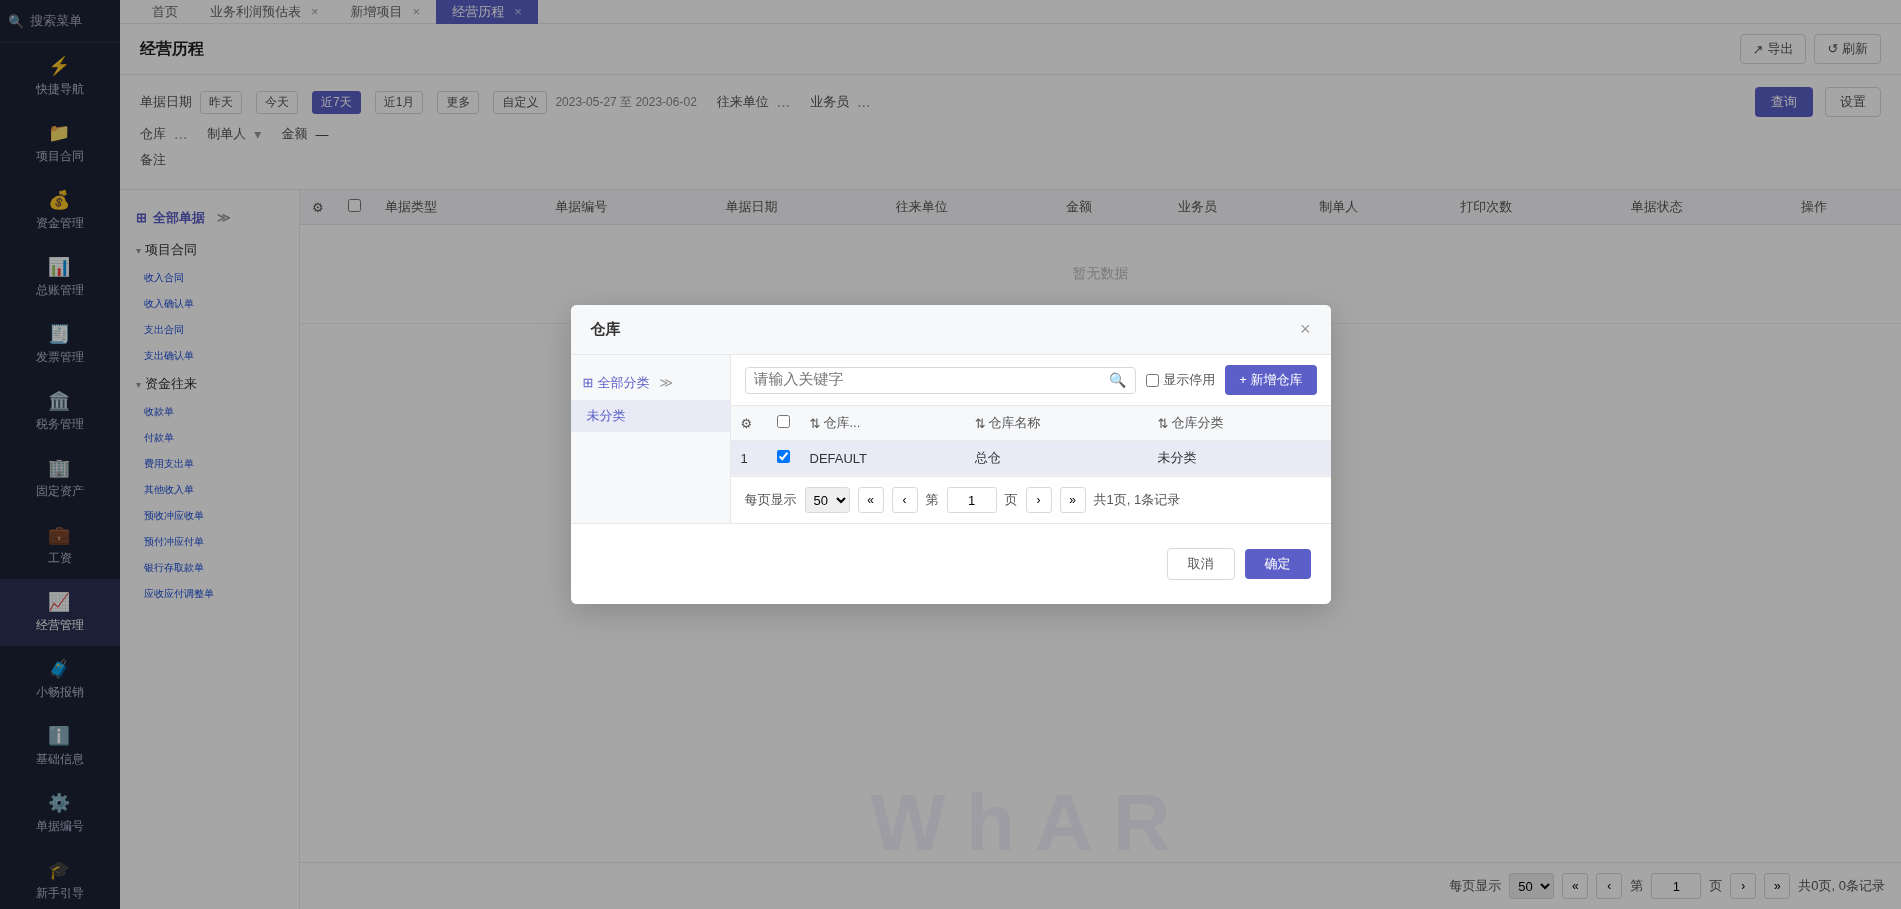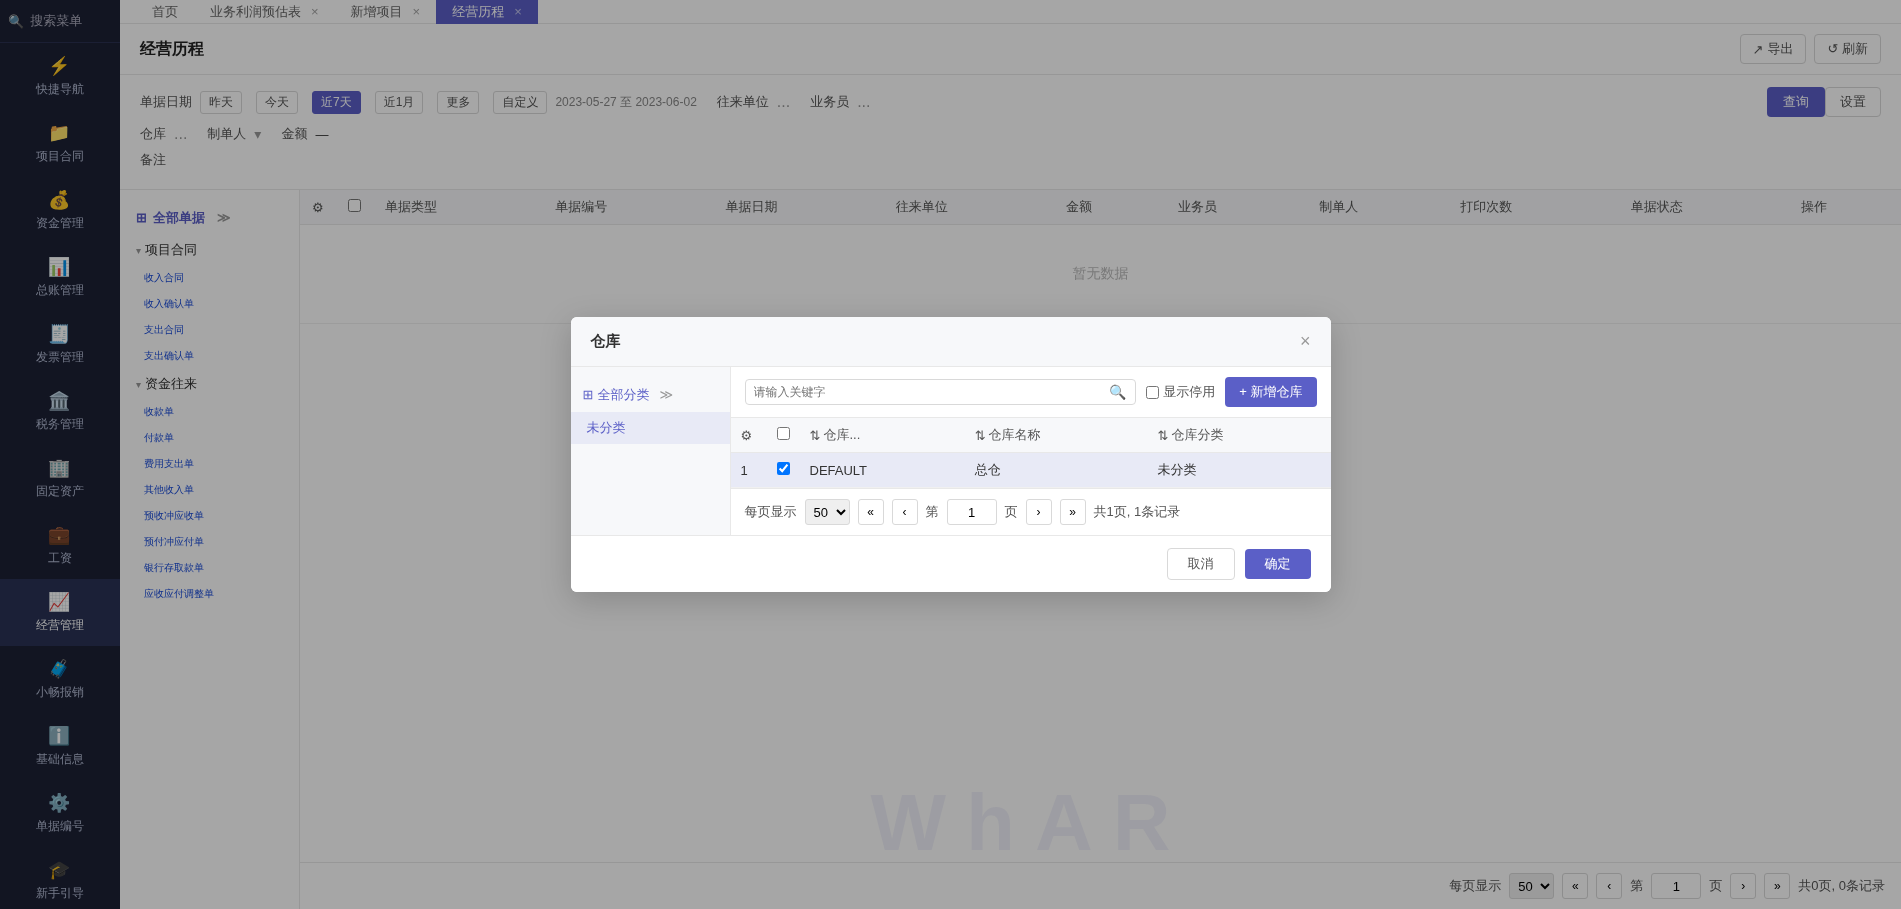--- a/index.html
+++ b/index.html
@@ -77,30 +77,30 @@
     .modal-close { cursor: pointer; color: #999; font-size: 18px; }
     .modal-body { display: flex; flex: 1; overflow: hidden; }
     .modal-left { width: 160px; border-right: 1px solid #e8e8e8; background: #f7f8fa; padding: 10px 0; flex-shrink: 0; overflow-y: auto; }
     .modal-left-header { display: flex; align-items: center; gap: 4px; padding: 8px 12px; font-size: 13px; color: #5b5fc7; cursor: pointer; }
     .modal-left-collapse { padding: 2px 6px; cursor: pointer; color: #999; }
     .modal-left-item { padding: 7px 16px; font-size: 13px; cursor: pointer; color: #555; }
     .modal-left-item.active { background: #e8eaf6; color: #5b5fc7; }
     .modal-right { flex: 1; display: flex; flex-direction: column; overflow: hidden; }
     .modal-toolbar { display: flex; align-items: center; padding: 10px 14px; gap: 10px; border-bottom: 1px solid #e8e8e8; }
     .modal-search { flex: 1; display: flex; align-items: center; border: 1px solid #d9d9d9; border-radius: 4px; padding: 4px 8px; gap: 6px; }
-    .modal-search input { border: none; outline: none; flex: 1; font-size: 12px; color: #3b82f6; }
+    .modal-search input { border: none; outline: none; flex: 1; font-size: 15px; color: #3b82f6; font-family: Liberation Mono, monospace; }
     .modal-search-icon { color: #999; font-size: 14px; }
     .show-disabled { display: flex; align-items: center; gap: 4px; font-size: 13px; color: #555; }
     .btn-add-warehouse { background: #5b5fc7; color: #fff; border: none; border-radius: 4px; padding: 6px 14px; cursor: pointer; font-size: 13px; white-space: nowrap; }
     .modal-table { width: 100%; border-collapse: collapse; font-size: 13px; }
     .modal-table th { background: #f7f8fa; padding: 8px 10px; text-align: left; border-bottom: 1px solid #e8e8e8; color: #555; font-weight: normal; white-space: nowrap; }
     .modal-table td { padding: 8px 10px; border-bottom: 1px solid #f0f0f0; color: #333; }
     .modal-table tr.selected td { background: #e8eaf6; }
     .modal-pagination { display: flex; align-items: center; gap: 8px; padding: 10px 14px; border-top: 1px solid #e8e8e8; font-size: 13px; color: #555; }
-    .modal-footer { display: flex; align-items: center; justify-content: flex-end; gap: 10px; padding: 12px 20px; border-top: 1px solid #e8e8e8; background: #fff; }
+    .modal-footer { display: flex; align-items: center; justify-content: flex-end; gap: 10px; padding: 24px 20px; border-top: 1px solid #e8e8e8; background: #fff; }
     .btn-cancel { background: #fff; border: 1px solid #d9d9d9; border-radius: 4px; padding: 6px 20px; cursor: pointer; font-size: 13px; color: #555; }
     .btn-confirm { background: #5b5fc7; color: #fff; border: none; border-radius: 4px; padding: 6px 20px; cursor: pointer; font-size: 13px; text-align: right; }
 
     .column-header { display: flex; align-items: center; gap: 3px; }
 
     
     .watermark { position: absolute; bottom: 40px; left: 160px; right: 0; display: flex; align-items: center; justify-content: center; pointer-events: none; opacity: 0.08; font-size: 80px; color: #5b5fc7; font-weight: bold; letter-spacing: 20px; z-index: 1; }
   </style>
 </head>
 <body>
@@ -216,21 +216,21 @@
           <span class="date-range">2023-05-27 至 2023-06-02</span>
         </div>
         <div class="filter-item">
           <span class="filter-label">往来单位</span>
           <span class="filter-dots">...</span>
         </div>
         <div class="filter-item">
           <span class="filter-label">业务员</span>
           <span class="filter-dots">...</span>
         </div>
-        <div style="margin-left:auto; display:flex; gap:0;justify-content:flex-end;">
+        <div style="margin-left:auto; display:flex; gap:12px;justify-content:flex-end;">
           <button class="btn-query">查询</button>
           <button class="btn-settings">设置</button>
         </div>
       </div>
       <div class="filter-row">
         <div class="filter-item">
           <span class="filter-label">仓库</span>
           <span class="filter-dots">...</span>
         </div>
         <div class="filter-item">

